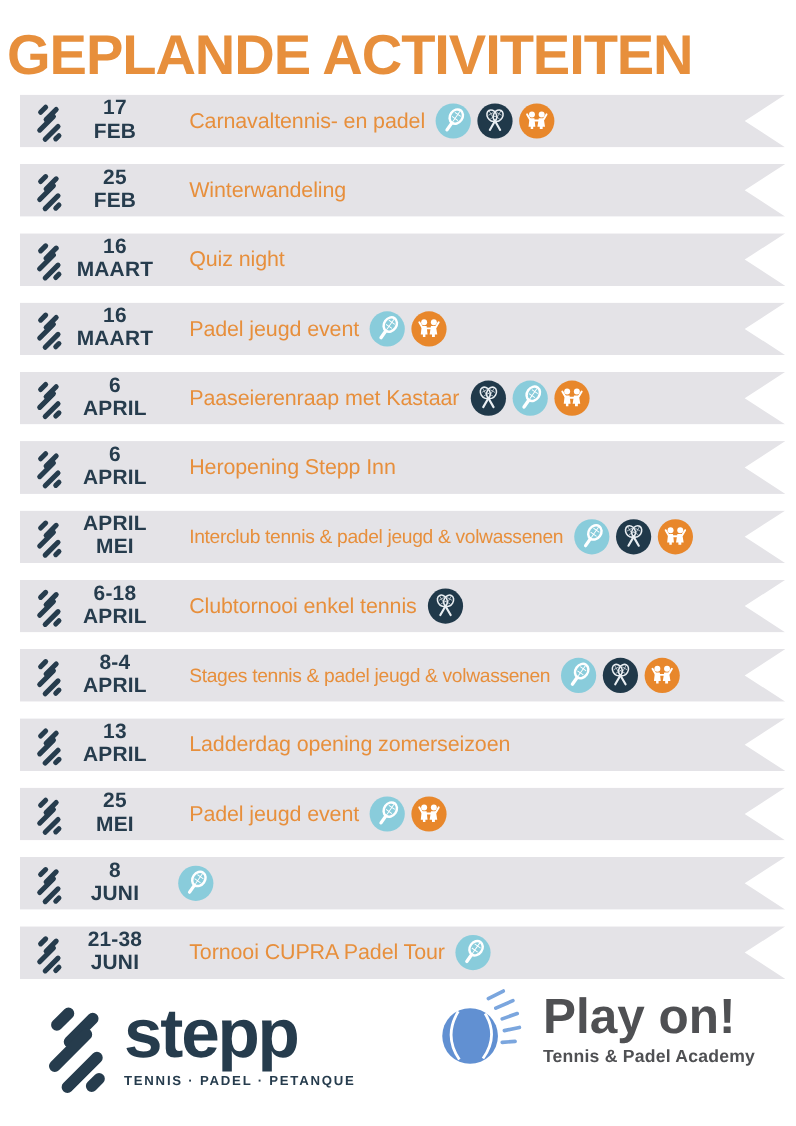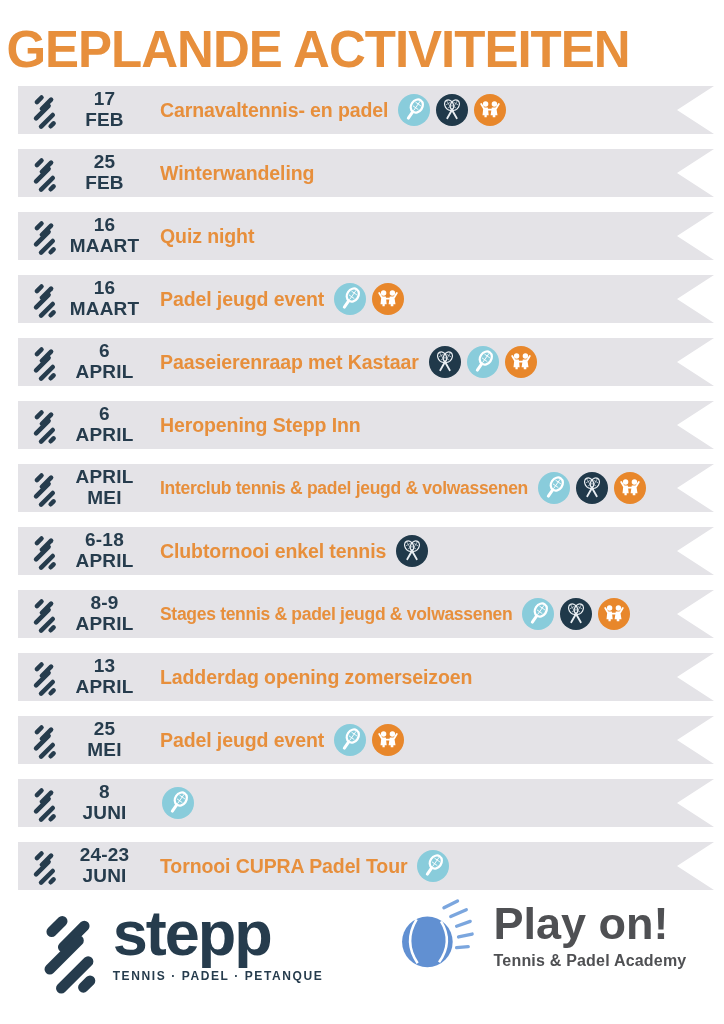--- a/index.html
+++ b/index.html
@@ -36,41 +36,41 @@
   .mark { width:26px; height:40px; margin-left:13px; flex:0 0 auto; color:var(--navy,#263c4d); }
   .mark svg { width:100%; height:100%; display:block; }
   .date {
     width:95px; flex:0 0 auto;
     display:flex; flex-direction:column; align-items:center; justify-content:center;
     color:var(--navy,#263c4d); font-weight:bold; font-size:19px; line-height:1.08;
     letter-spacing:0.2px;
   }
   .row-title {
     color:var(--accent_orange,#e78f3c);
-    font-weight:bold; font-size:19.5px; letter-spacing:-0.1px;
-    margin-left:8px; white-space:nowrap;
+    font-weight:normal; font-size:19.5px; letter-spacing:-0.1px;
+    margin-left:20px; white-space:nowrap;
   }
   .row-title.long { font-size:17.5px; letter-spacing:-0.3px; }
   .icons { display:flex; gap:6px; margin-left:10px; align-items:center; }
   .circle-icon {
     width:32px; height:32px; border-radius:50%;
     display:flex; align-items:center; justify-content:center; flex:0 0 auto;
   }
   .circle-icon svg { width:30px; height:30px; display:block; }
   .bg-padel  { background:var(--light_blue,#89ccdb); }
   .bg-tennis { background:var(--navy_icon,#20394a); }
   .bg-youth  { background:var(--icon_orange,#e8872b); }
 
   
   .footer {
     position:absolute; left:0; bottom:0; width:724px; height:126px;
     display:flex; align-items:flex-start;
   }
   .footer-col { width:50%; display:flex; justify-content:center; }
-  .stepp-logo { display:flex; align-items:flex-start; gap:16px; margin-top:6px; }
+  .stepp-logo { display:flex; align-items:center; gap:16px; margin-top:6px; }
   .stepp-logo .bigmark { width:58px; height:92px; color:var(--navy,#263c4d); }
   .stepp-logo .bigmark svg { width:100%; height:100%; }
   .stepp-word {
     color:var(--navy,#263c4d); font-weight:bold;
     font-size:63px; letter-spacing:-2px; line-height:0.95;
   }
   .stepp-tag {
     color:var(--navy,#263c4d); font-weight:600;
     font-size:12px; letter-spacing:1.6px; margin-top:5px; text-align:center;
   }
@@ -332,21 +332,21 @@
         </span>
     </div>
 
     <div class="row">
       <span class="mark">
         <svg viewBox="0 0 60 96">
             <use href="#sym-stepp-mark"></use>
           </svg>
       </span>
       <span class="date">
-        <span class="date-top">8-9</span>
+        <span class="date-top">8-4</span>
         <span class="date-bottom">APRIL</span>
       </span>
       <span class="row-title long">Stages tennis &amp; padel jeugd &amp; volwassenen</span>
       <span class="icons">
           <span class="circle-icon bg-padel">
             <svg viewBox="0 0 32 32">
               <use href="#sym-padel"></use>
             </svg>
           </span>
           <span class="circle-icon bg-tennis">
@@ -420,21 +420,21 @@
         </span>
     </div>
 
     <div class="row">
       <span class="mark">
         <svg viewBox="0 0 60 96">
             <use href="#sym-stepp-mark"></use>
           </svg>
       </span>
       <span class="date">
-        <span class="date-top">24-23</span>
+        <span class="date-top">21-38</span>
         <span class="date-bottom">JUNI</span>
       </span>
       <span class="row-title">Tornooi CUPRA Padel Tour</span>
       <span class="icons">
           <span class="circle-icon bg-padel">
             <svg viewBox="0 0 32 32">
               <use href="#sym-padel"></use>
             </svg>
           </span>
         </span>

